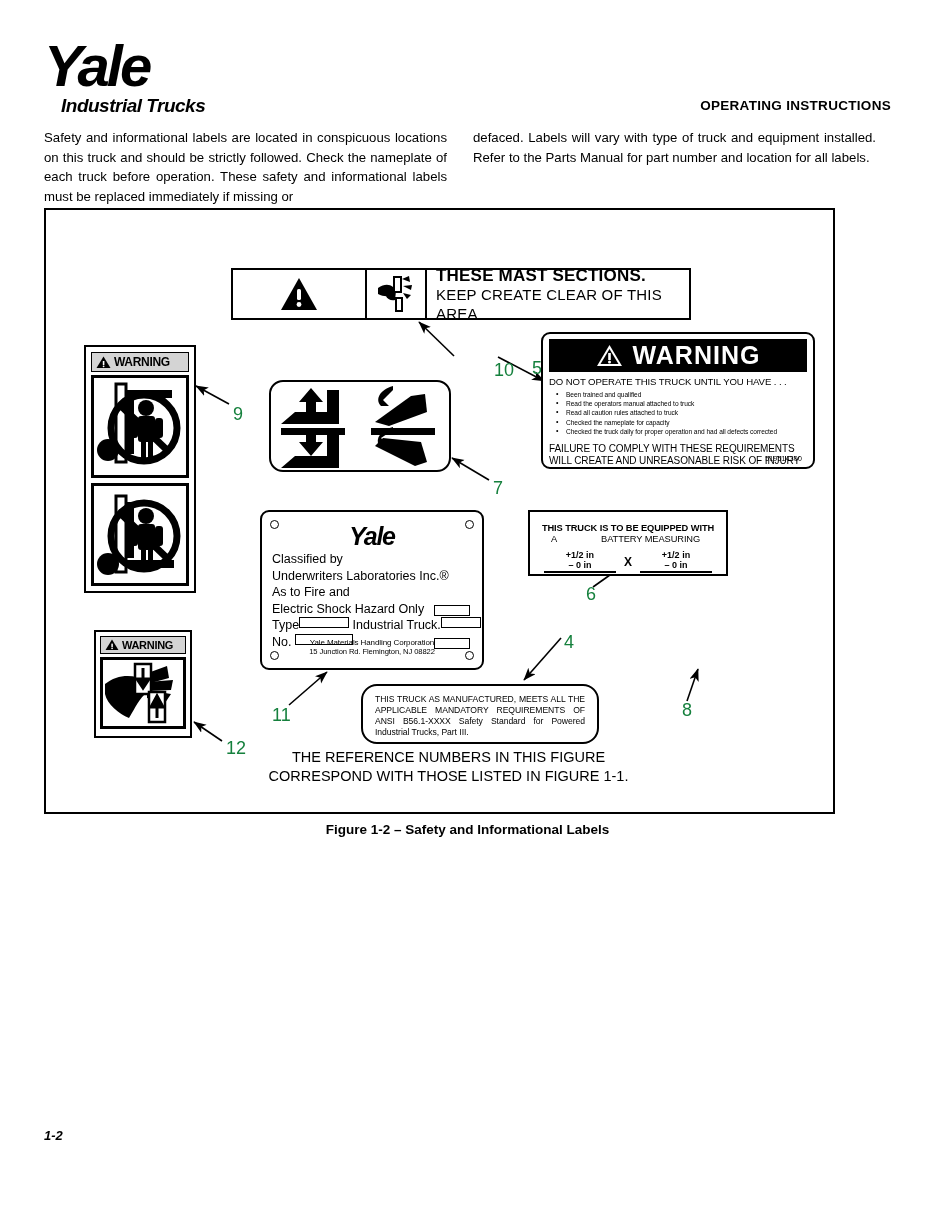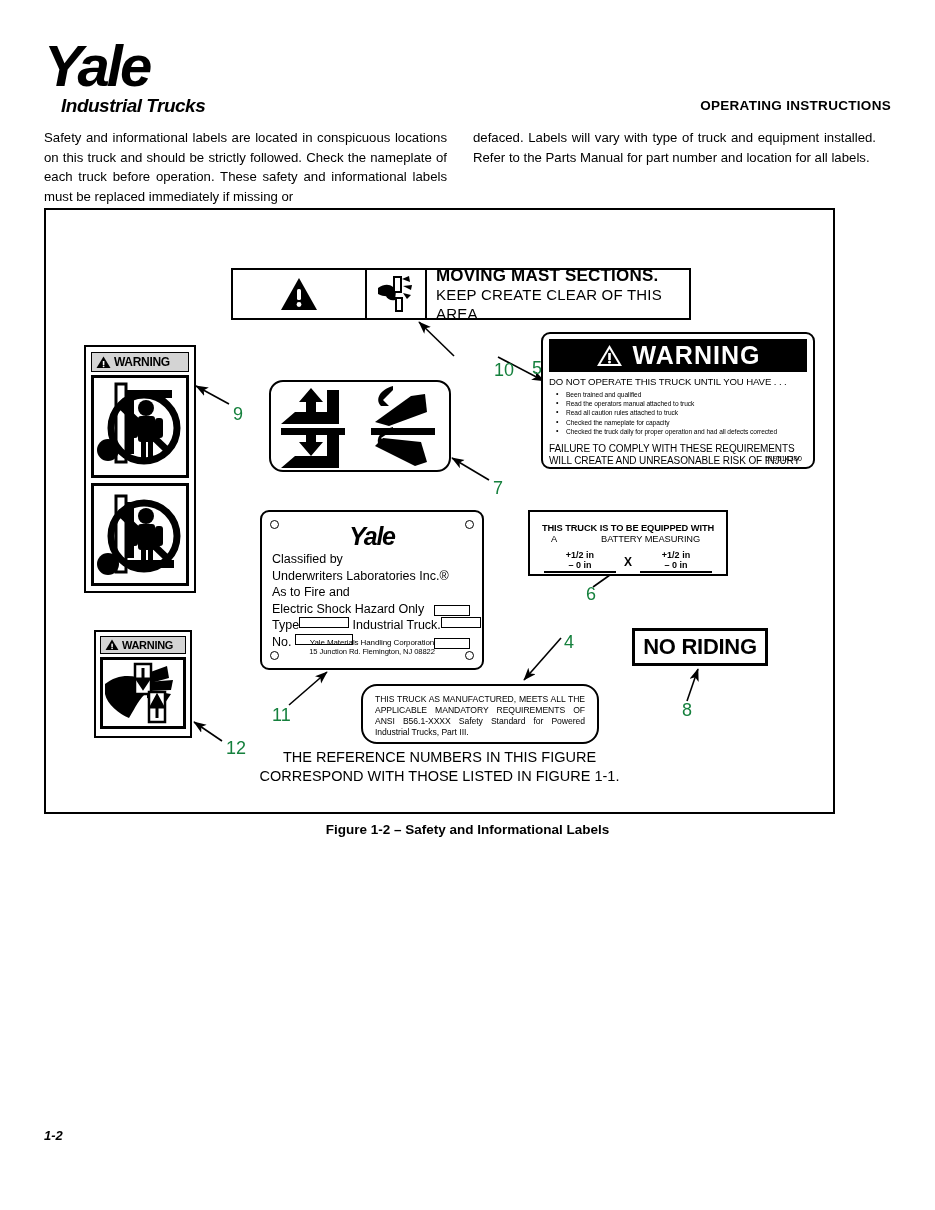--- a/index.html
+++ b/index.html
@@ -316,20 +316,21 @@
     display: flex; align-items: center; justify-content: center;
   }
   #noriding-text { font-size: 22px; font-weight: bold; letter-spacing: -0.3px; }
 
   
   #figure-note {
     left: 0; top: 538px; width: 100%;
     text-align: center;
     font-size: 14.5px;
     line-height: 19px;
+    padding-left: 9px;
   }
 </style>
 </head>
 <body>
 
 <div id="logo-block">
   <span id="logo-word">Yale</span>
   <span id="logo-sub">Industrial Trucks</span>
 </div>
 
@@ -389,21 +390,21 @@
         <rect x="18" y="3" width="7" height="15" fill="#fff" stroke="#000" stroke-width="2"></rect>
         <rect x="20" y="24" width="6" height="13" fill="#fff" stroke="#000" stroke-width="2"></rect>
         <path d="M2 14 C8 10 13 10 17 13 L17 20 C13 23 8 23 2 20 Z" fill="#000"></path>
         <path d="M26 5 L33 2 L34 8 Z" fill="#000"></path>
         <path d="M27 12 L36 11 L35 16 Z" fill="#000"></path>
         <path d="M27 19 L35 21 L31 25 Z" fill="#000"></path>
         <path d="M14 18 L20 17 L19 26 C15 27 11 25 10 22 Z" fill="#000"></path>
       </svg>
     </div>
     <div id="mast-text-cell">
-      <div id="mast-line1">MOVING MAST SECTIONS.</div>
+      <div id="mast-line1">THESE MAST SECTIONS.</div>
       <div id="mast-line2">KEEP CREATE CLEAR OF THIS AREA</div>
     </div>
   </div>
 
   <div class="abs" id="label-warning">
     <div id="warn-banner">
       <svg width="27" height="24" viewBox="0 0 27 24">
         <path d="M13.5 1 L26 22 L1 22 Z" fill="#fff"></path>
         <path d="M13.5 5 L22.5 20 L4.5 20 Z" fill="#000"></path>
         <rect x="12.2" y="9" width="2.6" height="7" fill="#fff"></rect>
@@ -580,23 +581,20 @@
         <div class="top">+1/2 in</div>
         <div class="bot">– 0   in</div>
       </div>
     </div>
   </div>
 
   <div class="abs" id="label-ansi">
     <p>THIS TRUCK AS MANUFACTURED, MEETS ALL THE APPLICABLE MANDATORY REQUIREMENTS OF ANSI B56.1-XXXX Safety Standard for Powered Industrial Trucks, Part III.</p>
   </div>
 
-  <div class="abs" id="label-noriding">
-    <span id="noriding-text">NO RIDING</span>
-  </div>
 
   <div class="abs" id="figure-note">
     <div>THE REFERENCE NUMBERS IN THIS FIGURE</div>
     <div>CORRESPOND WITH THOSE LISTED IN FIGURE 1-1.</div>
   </div>
 
 </div>
 
 <div id="figure-caption">Figure 1-2 – Safety and Informational Labels</div>
 <div id="page-number">1-2</div>

